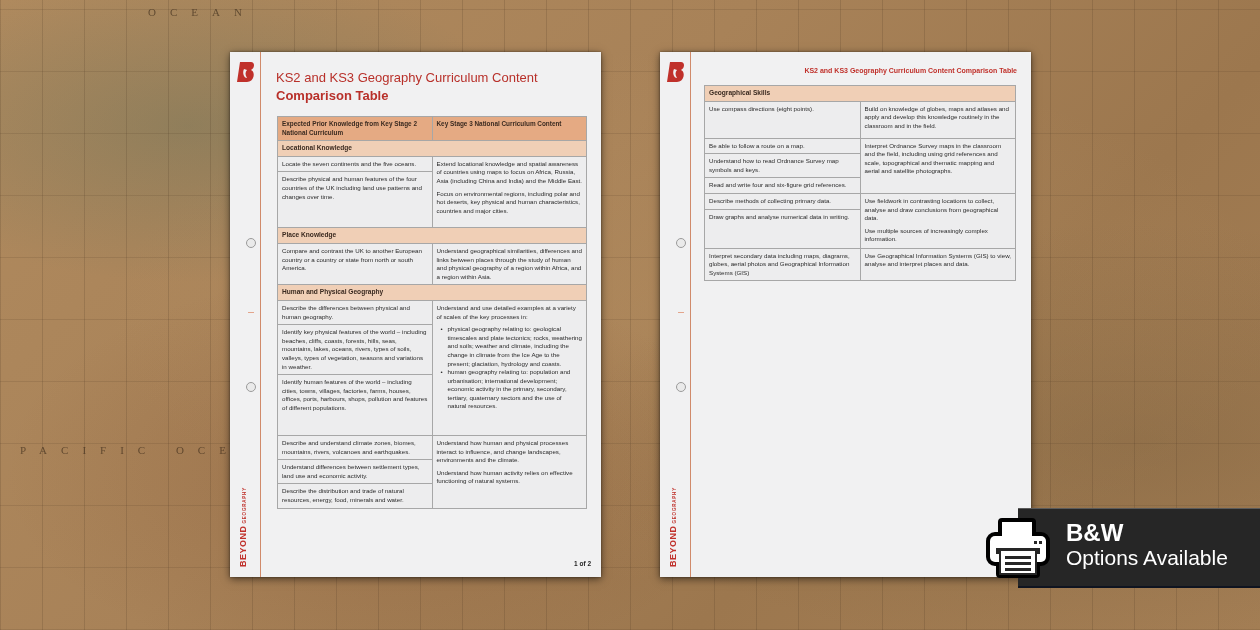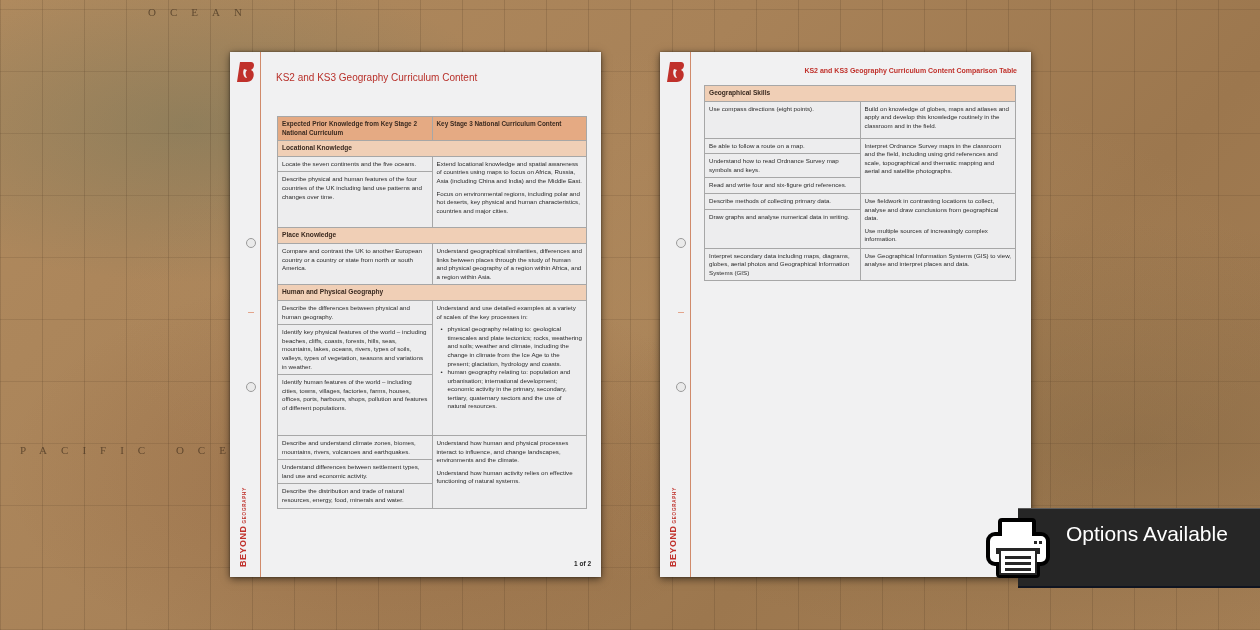--- a/index.html
+++ b/index.html
@@ -58,21 +58,21 @@
     position: absolute; left: 8px; bottom: 10px;
     transform-origin: left bottom;
     transform: rotate(-90deg) translate(0, 12px);
     white-space: nowrap;
     color: #c0312b;
   }
   .brand-vertical .b1 { font-weight: bold; font-size: 9px; letter-spacing: 0.5px; }
   .brand-vertical .b2 { font-size: 4.5px; letter-spacing: 0.8px; font-weight: bold; margin-left: 2px; }
   .title-main {
     position: absolute; left: 46px; top: 17px; width: 320px;
-    color: #b8302a; font-size: 10px; line-height: 18px;
+    color: #b8302a; font-size: 13px; line-height: 18px;
   }
   .title-main .t2 { font-weight: bold; display: block; }
   .title-small {
     position: absolute; right: 14px; top: 15px;
     color: #c0312b; font-size: 7px; font-weight: bold;
   }
   table.cmp {
     position: absolute;
     border-collapse: collapse;
     font-size: 6.2px; line-height: 8.6px;
@@ -141,20 +141,21 @@
   <div class="margin-line"></div>
   <div class="hole" style="top:186px;"></div>
   <div class="tick" style="top:260px;"></div>
   <div class="hole" style="top:330px;"></div>
   <div class="brand-vertical">
     <span class="b1">BEYOND</span><span class="b2">GEOGRAPHY</span>
   </div>
 
   <div class="title-main">
     <span>KS2 and KS3 Geography Curriculum Content</span>
+    <span class="t2">Comparison Table</span>
   </div>
 
   <table class="cmp">
     <colgroup>
         <col style="width:50%">
         <col style="width:50%">
       </colgroup>
     <tbody>
         <tr>
       <th class="col-head">Expected Prior Knowledge from Key Stage 2 National Curriculum</th>
@@ -299,14 +300,15 @@
   </g>
   <rect x="12" y="30" width="44" height="6" fill="#262626"></rect>
   <rect x="16" y="32" width="36" height="24" fill="#fff" stroke="#262626" stroke-width="2"></rect>
   <rect x="21" y="38" width="26" height="3" fill="#262626"></rect>
   <rect x="21" y="44" width="26" height="3" fill="#262626"></rect>
   <rect x="21" y="50" width="26" height="3" fill="#262626"></rect>
   <rect x="50" y="23" width="3" height="3" fill="#262626"></rect>
   <rect x="55" y="23" width="3" height="3" fill="#262626"></rect>
 </svg>
 <div class="badge-text">
+  <div class="l1">B&amp;W</div>
   <div class="l2">Options Available</div>
 </div>
 
 </body></html>

